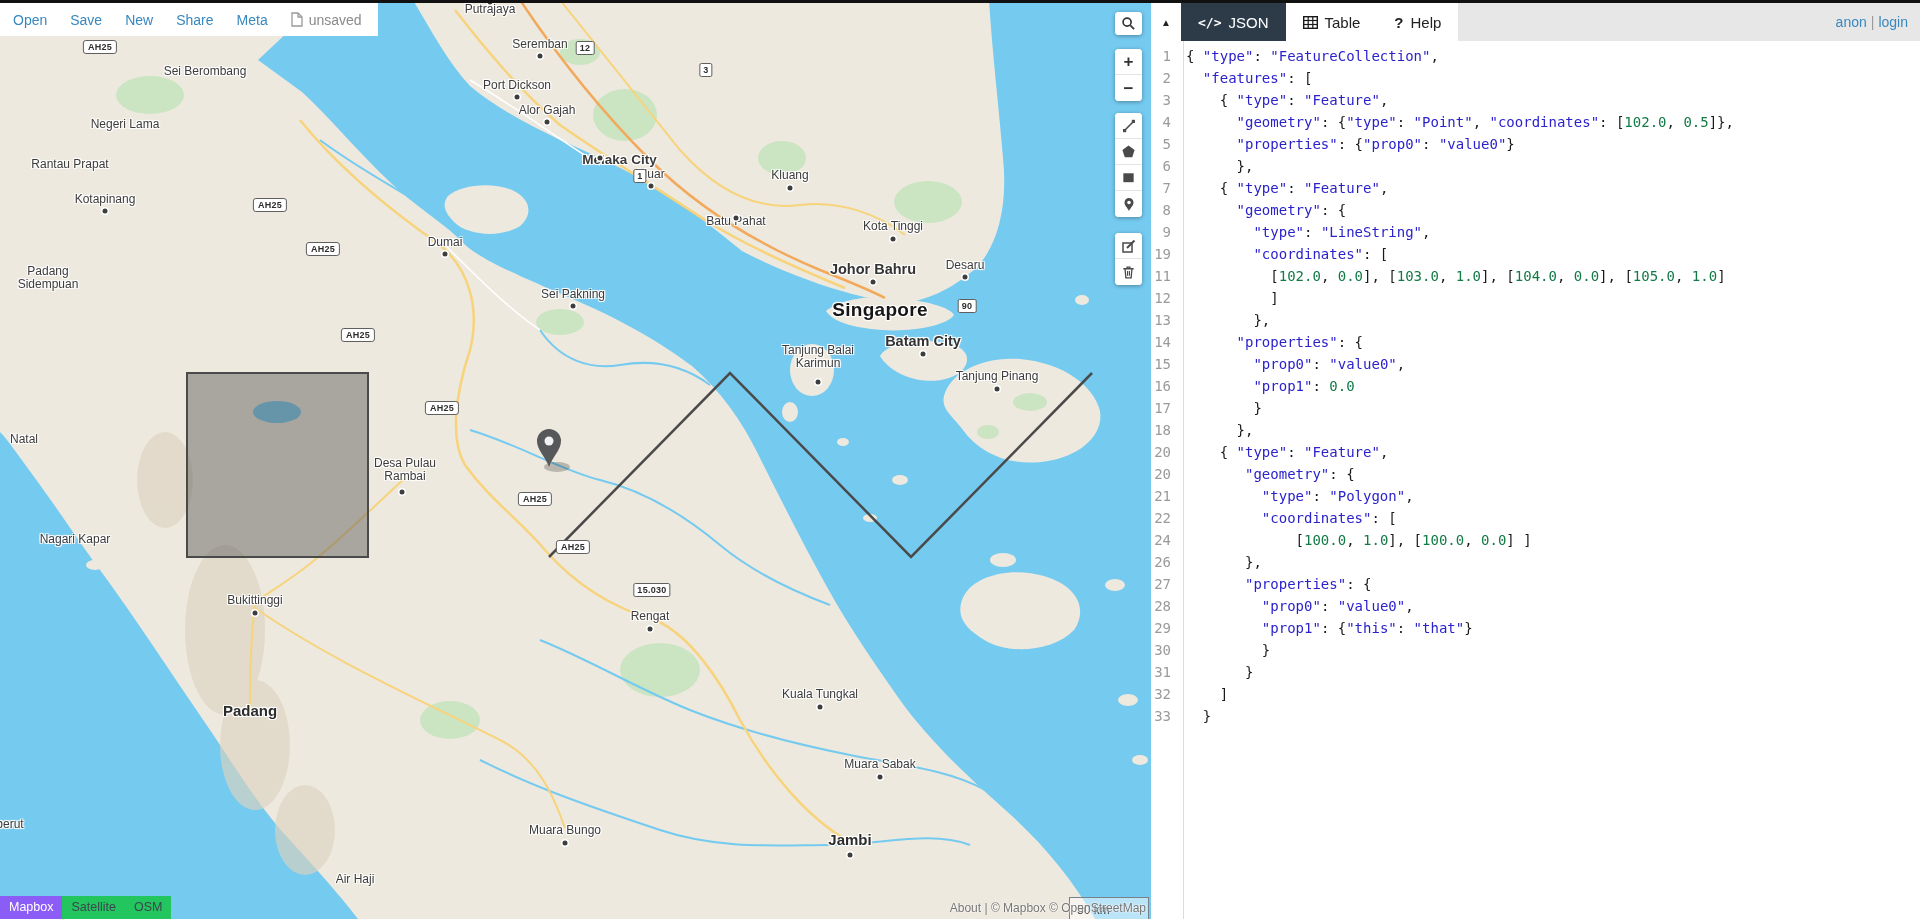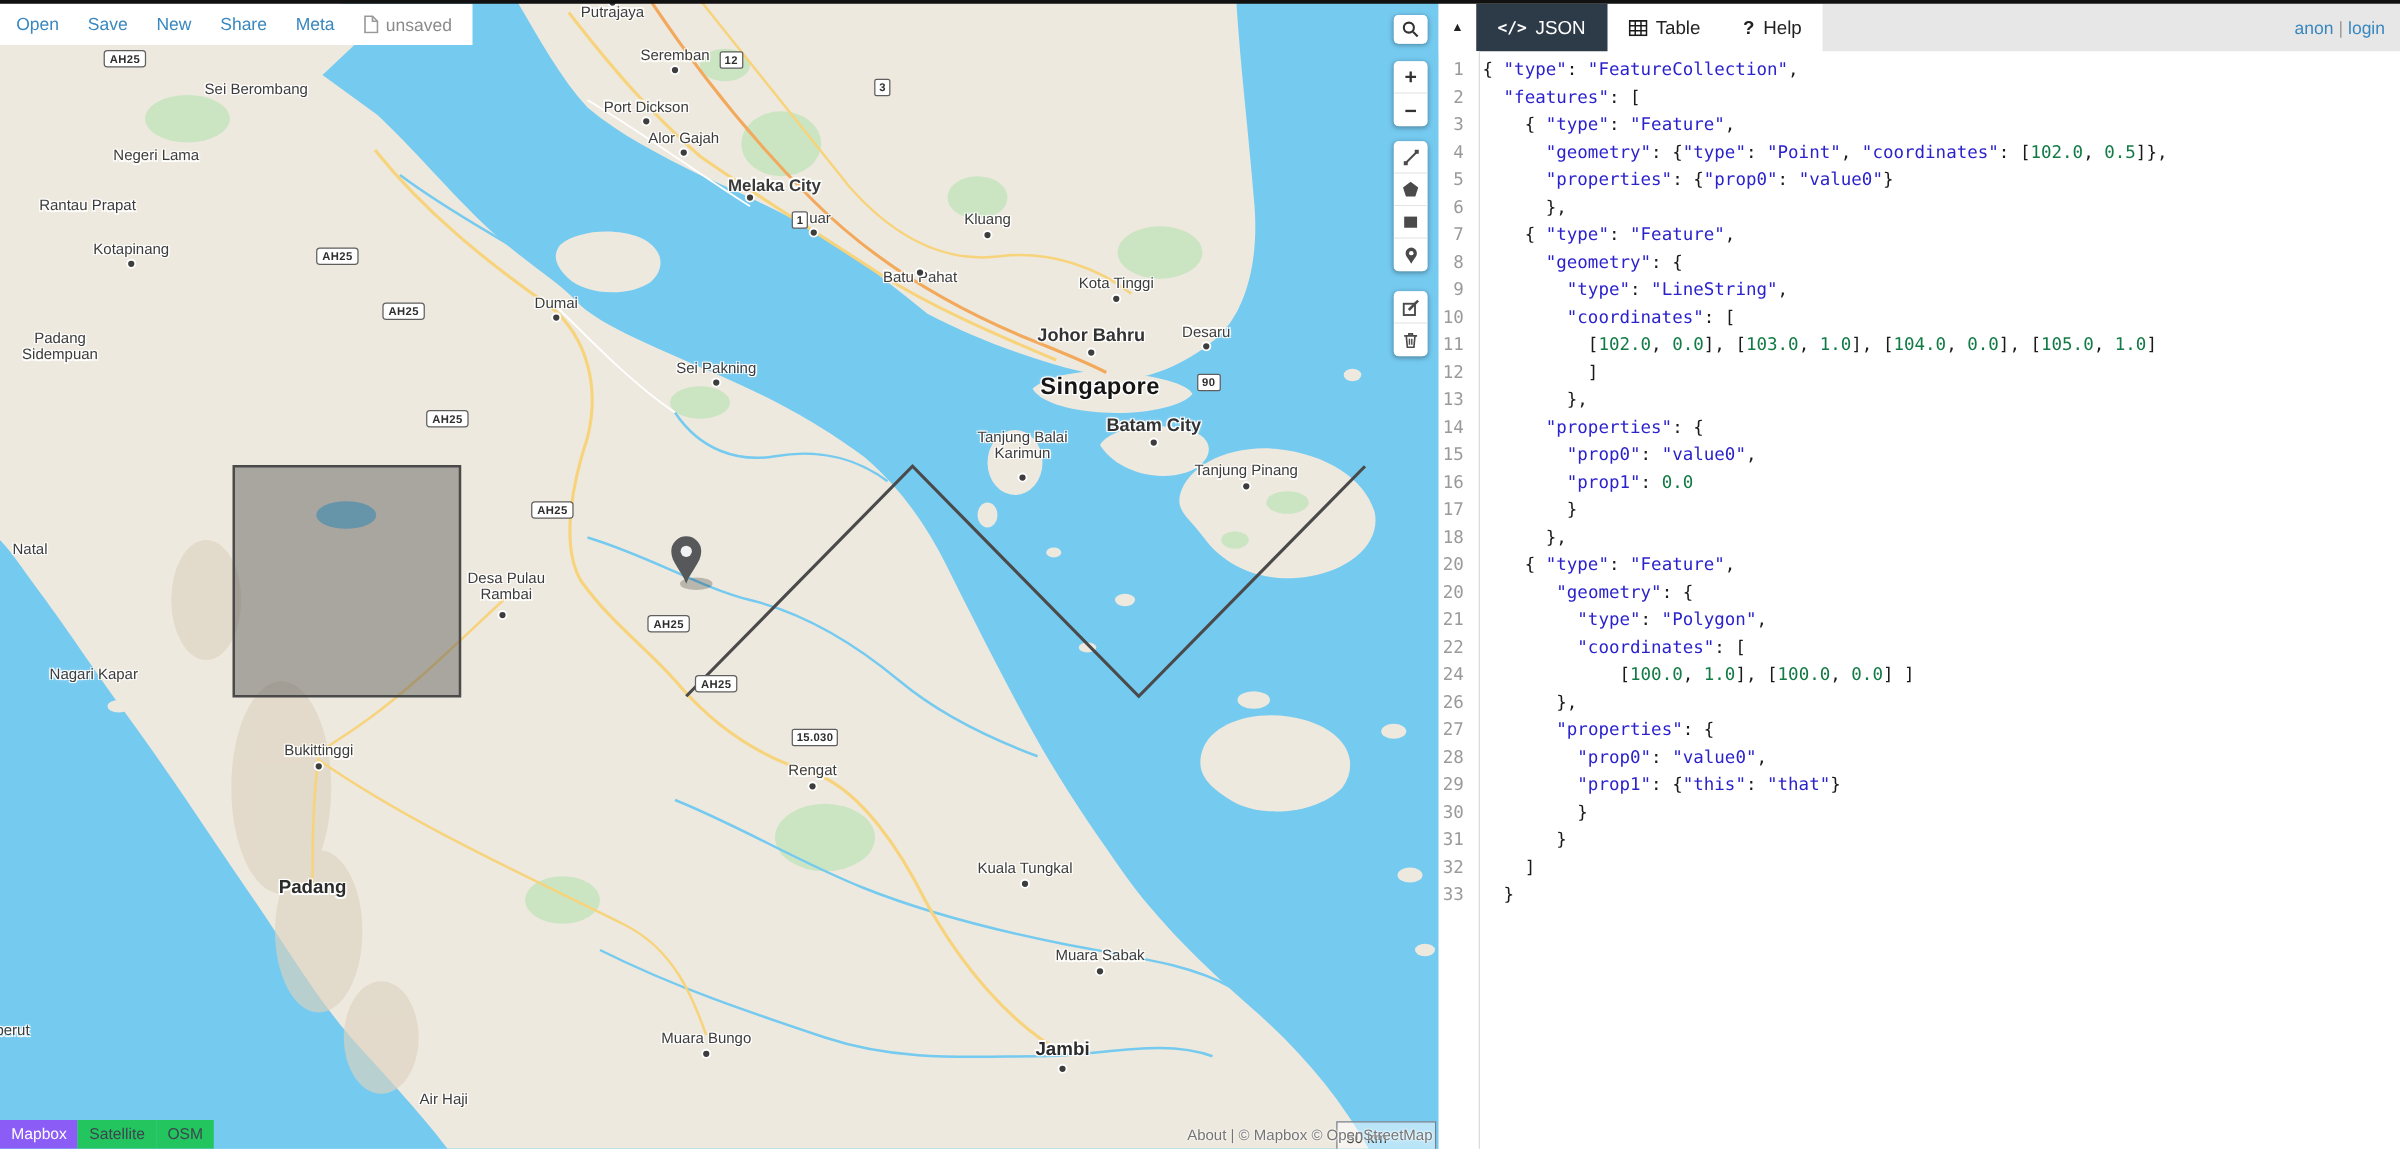--- a/index.html
+++ b/index.html
@@ -157,21 +157,21 @@
 
   <div id="labels-layer">
       <div class="map-label lbl-town" style="left: 490px; top: 10px;">Putrajaya</div>
       <div class="town-dot" style="left: 490px; top: 2px;"></div>
       <div class="map-label lbl-town" style="left: 540px; top: 45px;">Seremban</div>
       <div class="town-dot" style="left: 540px; top: 56px;"></div>
       <div class="map-label lbl-town" style="left: 517px; top: 86px;">Port Dickson</div>
       <div class="town-dot" style="left: 517px; top: 97px;"></div>
       <div class="map-label lbl-town" style="left: 547px; top: 111px;">Alor Gajah</div>
       <div class="town-dot" style="left: 547px; top: 122px;"></div>
-      <div class="map-label lbl-city" style="left: 600px; top: 148px; padding-left: 39px;">Melaka City</div>
+      <div class="map-label lbl-city" style="left: 600px; top: 160px; padding-left: 39px;">Melaka City</div>
       <div class="town-dot" style="left: 600px; top: 158px;"></div>
       <div class="map-label lbl-town" style="left: 651px; top: 175px;">Muar</div>
       <div class="town-dot" style="left: 651px; top: 186px;"></div>
       <div class="map-label lbl-town" style="left: 790px; top: 176px;">Kluang</div>
       <div class="town-dot" style="left: 790px; top: 188px;"></div>
       <div class="map-label lbl-town" style="left: 736px; top: 206px; margin-top: 16px;">Batu Pahat</div>
       <div class="town-dot" style="left: 736px; top: 218px;"></div>
       <div class="map-label lbl-town" style="left: 893px; top: 227px;">Kota Tinggi</div>
       <div class="town-dot" style="left: 893px; top: 239px;"></div>
       <div class="map-label lbl-city2" style="left: 873px; top: 269px;">Johor Bahru</div>
@@ -348,21 +348,21 @@
     <div id="code-lines">
         <div class="code-line"><span class="ln">1</span><span class="code">{ <span class="tok-s">"type"</span>: <span class="tok-s">"FeatureCollection"</span>,</span></div>
         <div class="code-line"><span class="ln">2</span><span class="code">  <span class="tok-s">"features"</span>: [</span></div>
         <div class="code-line"><span class="ln">3</span><span class="code">    { <span class="tok-s">"type"</span>: <span class="tok-s">"Feature"</span>,</span></div>
         <div class="code-line"><span class="ln">4</span><span class="code">      <span class="tok-s">"geometry"</span>: {<span class="tok-s">"type"</span>: <span class="tok-s">"Point"</span>, <span class="tok-s">"coordinates"</span>: [<span class="tok-n">102.0</span>, <span class="tok-n">0.5</span>]},</span></div>
         <div class="code-line"><span class="ln">5</span><span class="code">      <span class="tok-s">"properties"</span>: {<span class="tok-s">"prop0"</span>: <span class="tok-s">"value0"</span>}</span></div>
         <div class="code-line"><span class="ln">6</span><span class="code">      },</span></div>
         <div class="code-line"><span class="ln">7</span><span class="code">    { <span class="tok-s">"type"</span>: <span class="tok-s">"Feature"</span>,</span></div>
         <div class="code-line"><span class="ln">8</span><span class="code">      <span class="tok-s">"geometry"</span>: {</span></div>
         <div class="code-line"><span class="ln">9</span><span class="code">        <span class="tok-s">"type"</span>: <span class="tok-s">"LineString"</span>,</span></div>
-        <div class="code-line"><span class="ln">10</span><span class="code">        <span class="tok-s">"coordinates"</span>: [</span></div>
+        <div class="code-line"><span class="ln">19</span><span class="code">        <span class="tok-s">"coordinates"</span>: [</span></div>
         <div class="code-line"><span class="ln">11</span><span class="code">          [<span class="tok-n">102.0</span>, <span class="tok-n">0.0</span>], [<span class="tok-n">103.0</span>, <span class="tok-n">1.0</span>], [<span class="tok-n">104.0</span>, <span class="tok-n">0.0</span>], [<span class="tok-n">105.0</span>, <span class="tok-n">1.0</span>]</span></div>
         <div class="code-line"><span class="ln">12</span><span class="code">          ]</span></div>
         <div class="code-line"><span class="ln">13</span><span class="code">        },</span></div>
         <div class="code-line"><span class="ln">14</span><span class="code">      <span class="tok-s">"properties"</span>: {</span></div>
         <div class="code-line"><span class="ln">15</span><span class="code">        <span class="tok-s">"prop0"</span>: <span class="tok-s">"value0"</span>,</span></div>
         <div class="code-line"><span class="ln">16</span><span class="code">        <span class="tok-s">"prop1"</span>: <span class="tok-n">0.0</span></span></div>
         <div class="code-line"><span class="ln">17</span><span class="code">        }</span></div>
         <div class="code-line"><span class="ln">18</span><span class="code">      },</span></div>
         <div class="code-line"><span class="ln">20</span><span class="code">    { <span class="tok-s">"type"</span>: <span class="tok-s">"Feature"</span>,</span></div>
         <div class="code-line"><span class="ln">20</span><span class="code">       <span class="tok-s">"geometry"</span>: {</span></div>

